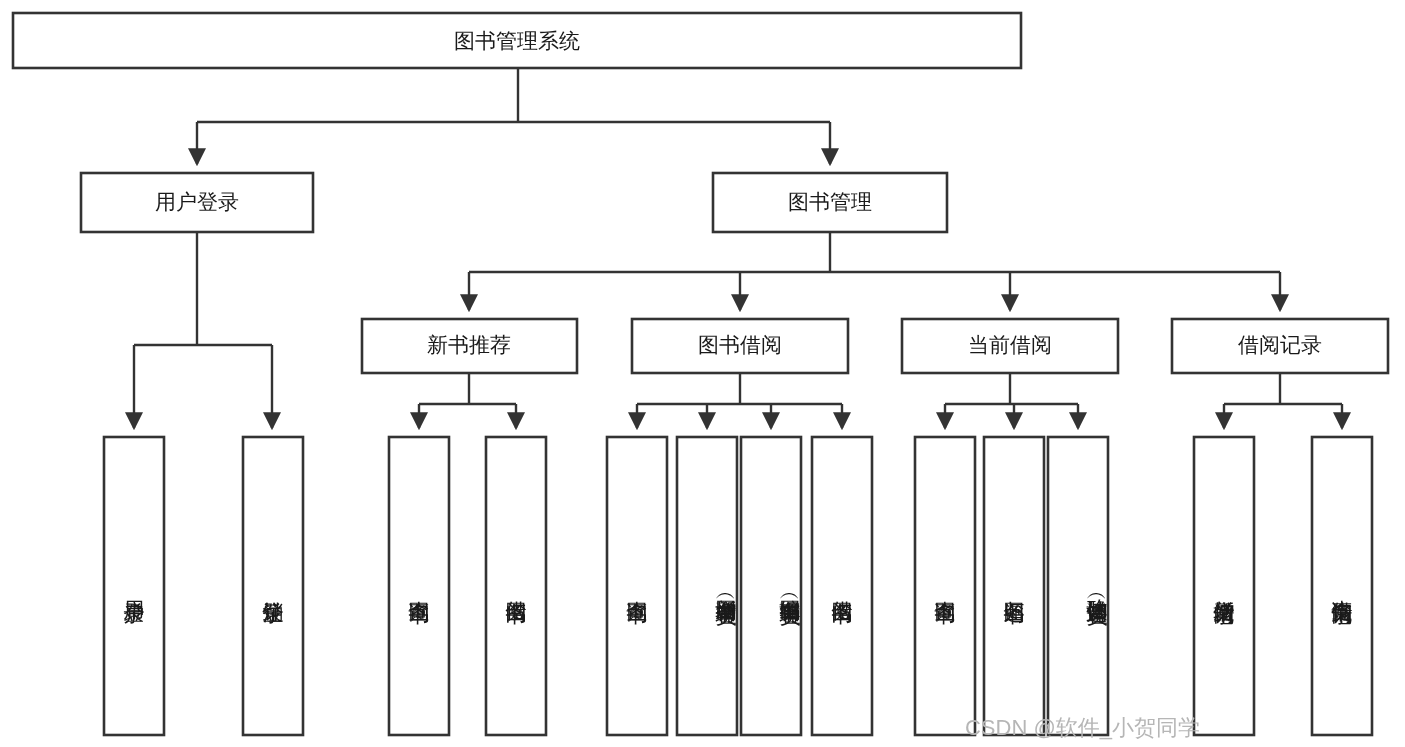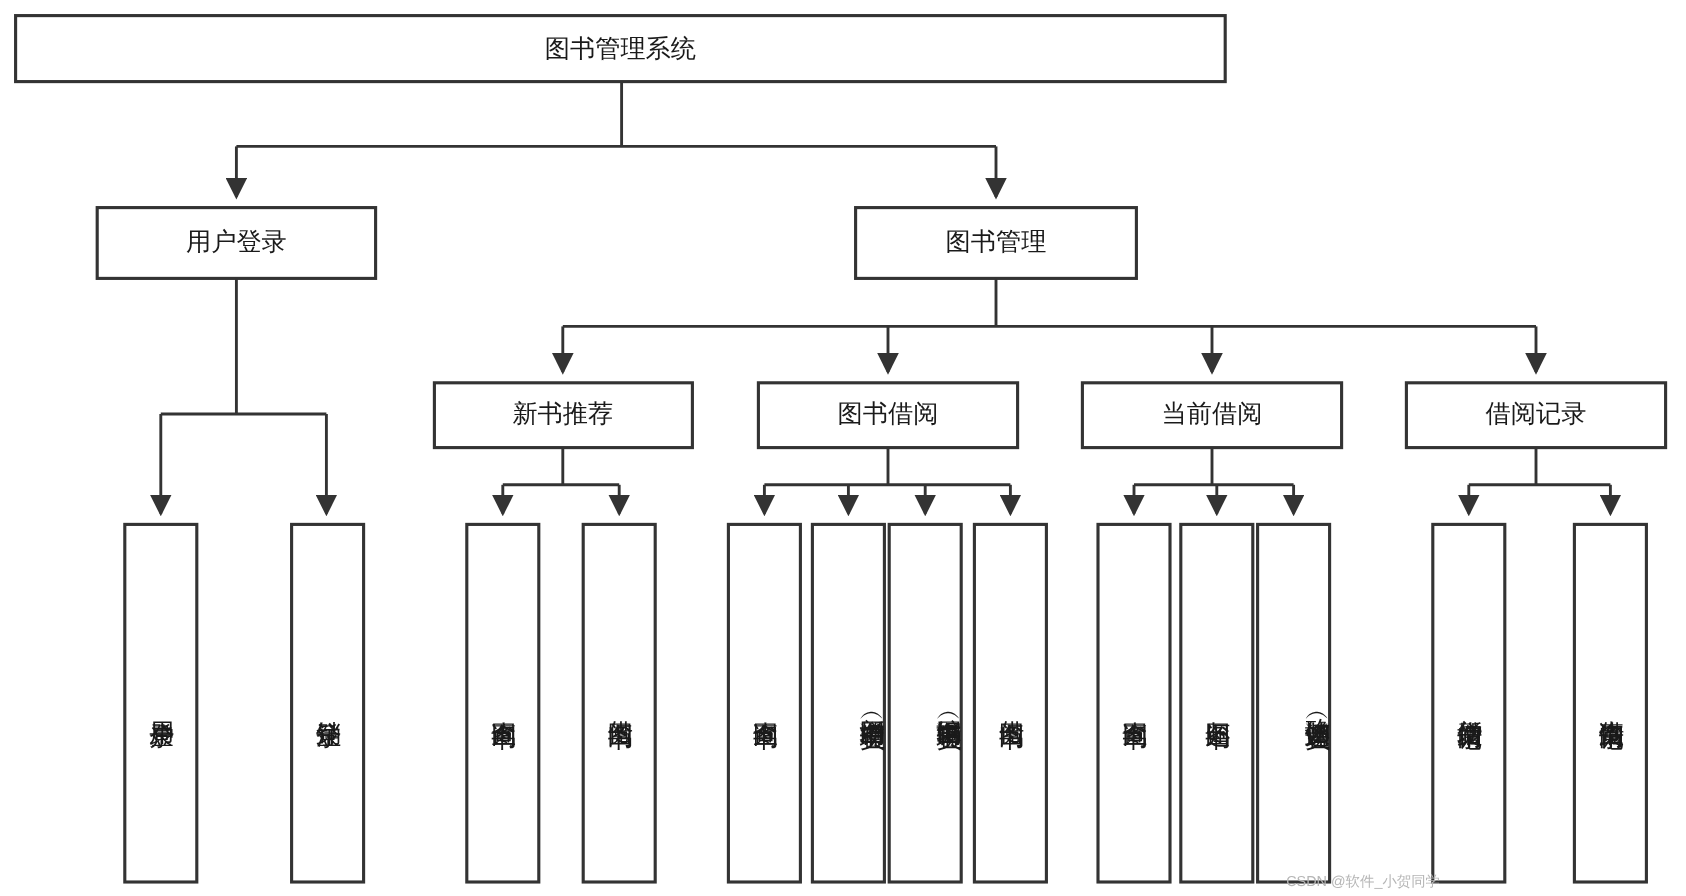--- a/index.html
+++ b/index.html
@@ -63,21 +63,21 @@
     letter-spacing: 1px;
     pointer-events: none;
     text-align: center;
     overflow: hidden;
   }
   .watermark {
     position: absolute;
     right: 12px;
     bottom: 4px;
     font-family: "Liberation Sans", "DejaVu Sans", sans-serif;
-    font-size: 12px;
+    font-size: 22px;
     color: #b6b6b6;
     white-space: nowrap;
     pointer-events: none;
   }
 </style>
 </head>
 <body>
 
 <div id="diagram-root">
 

